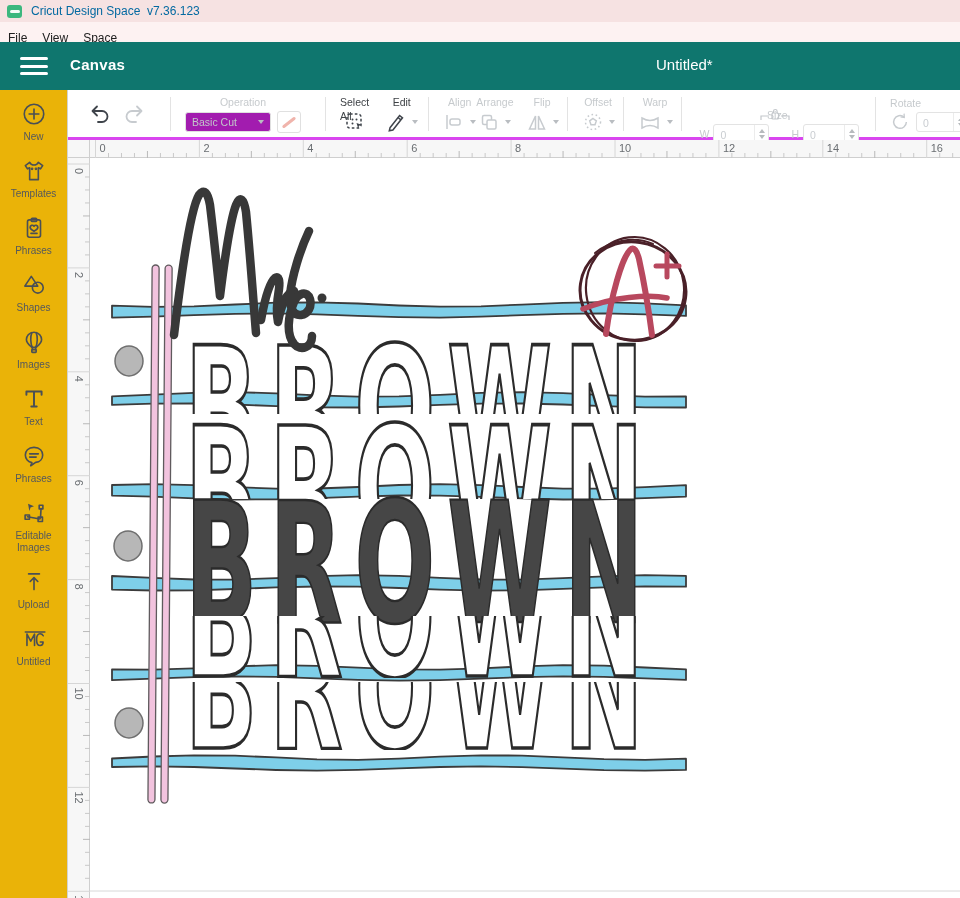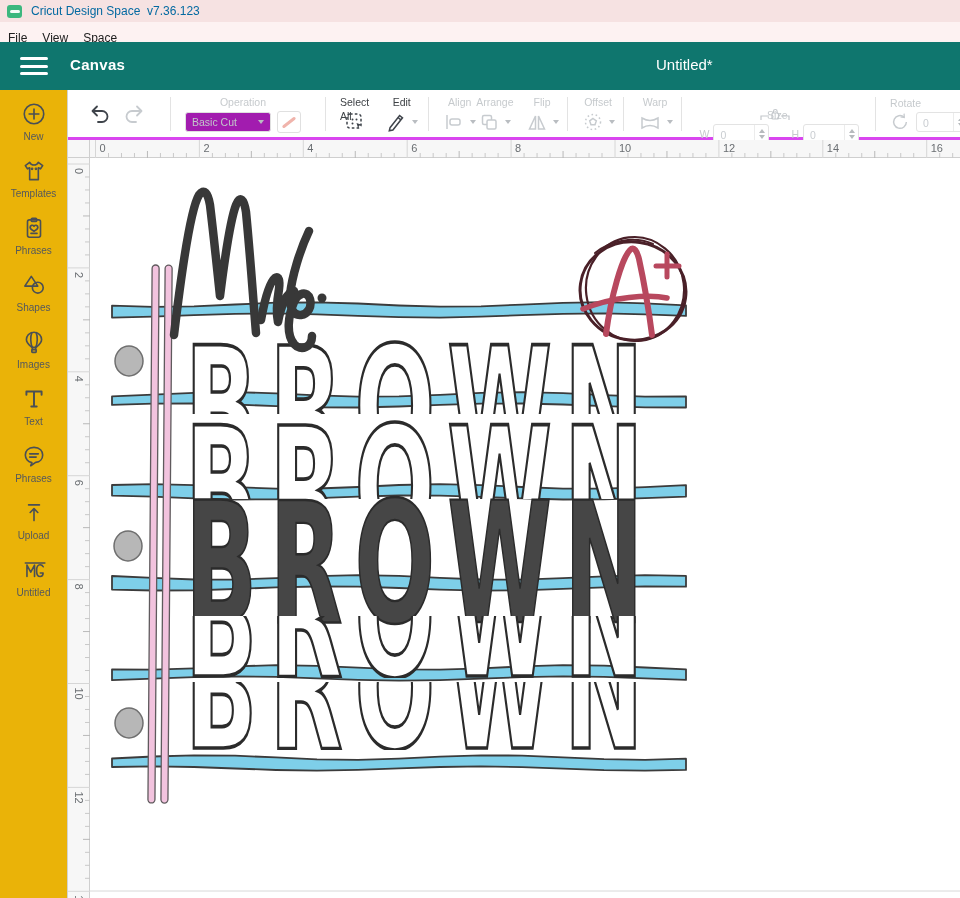--- a/index.html
+++ b/index.html
@@ -159,20 +159,30 @@
         <path d="M5 5 H19 M5 5 V8 M19 5 V8 M12 5 V19 M9.5 19 H14.5" stroke-width="1.8"></path>
       </svg>
     <span class="side-label">Text</span>
   </div>
   <div class="side-item">
     <svg class="side-icon" viewBox="0 0 24 24">
         <path d="M12 4 C6.5 4 4 7.5 4 11 C4 14.5 6.5 17.5 10 18 L9 21 L13.5 17.9 C17.5 17.5 20 14.5 20 11 C20 7.5 17.5 4 12 4 Z"></path>
         <path d="M8 10 H16 M8 13 H14"></path>
       </svg>
     <span class="side-label">Phrases</span>
+  </div>
+  <div class="side-item">
+    <svg class="side-icon" viewBox="0 0 24 24">
+        <path d="M6 15.5 L17.5 17.5 M18 16.5 L18.5 8"></path>
+        <rect x="3.8" y="13.8" width="4" height="4"></rect>
+        <rect x="15.8" y="15.8" width="4" height="4"></rect>
+        <rect x="16.8" y="4.8" width="3.4" height="3.4"></rect>
+        <path d="M6.5 3.5 l5.5 2.2 l-3.2 1.3 l-1.1 3.2 z" fill="#4a4f55" stroke="none"></path>
+      </svg>
+    <span class="side-label">Editable Images</span>
   </div>
   <div class="side-item">
     <svg class="side-icon" viewBox="0 0 24 24">
         <path d="M7 4.5 H17"></path>
         <path d="M12 19 V8 M8.5 11.5 L12 8 L15.5 11.5"></path>
       </svg>
     <span class="side-label">Upload</span>
   </div>
   <div class="side-item">
     <svg class="side-icon" viewBox="0 0 24 24">

